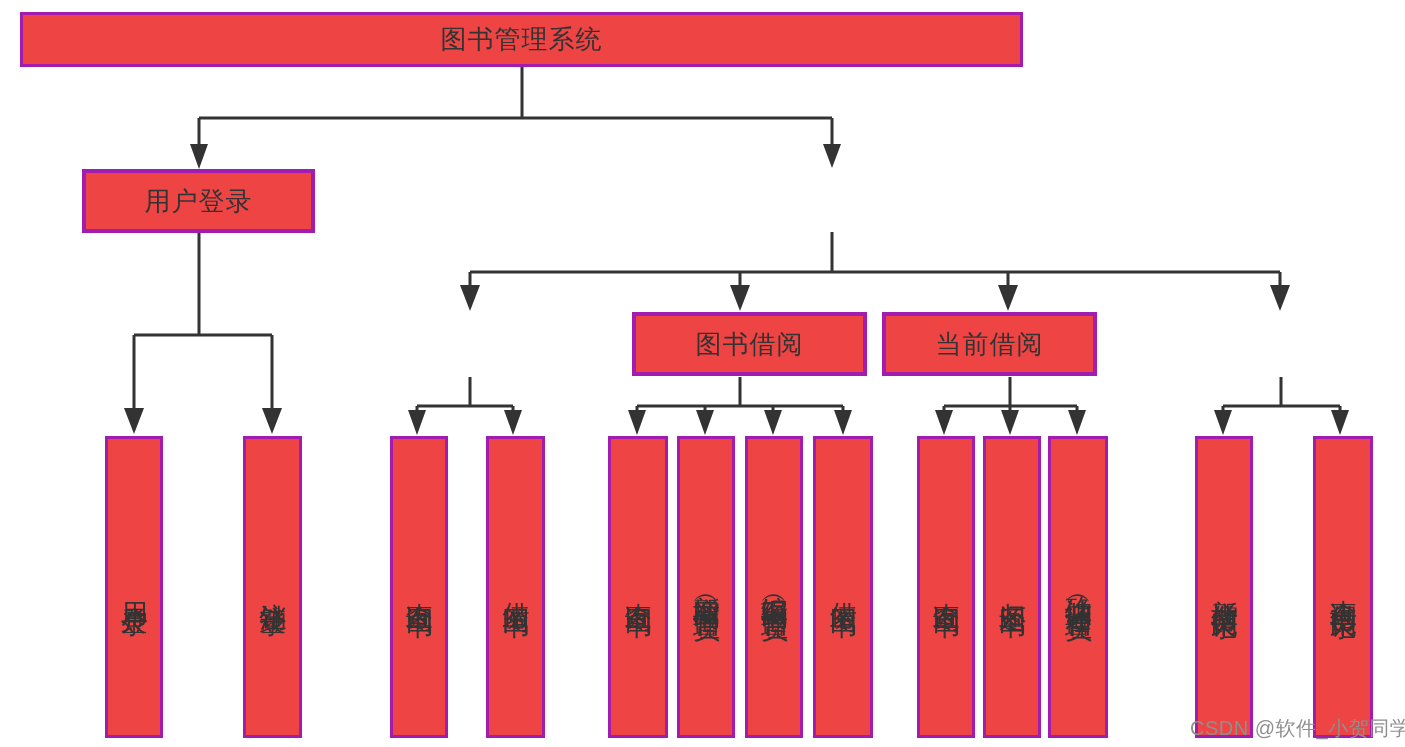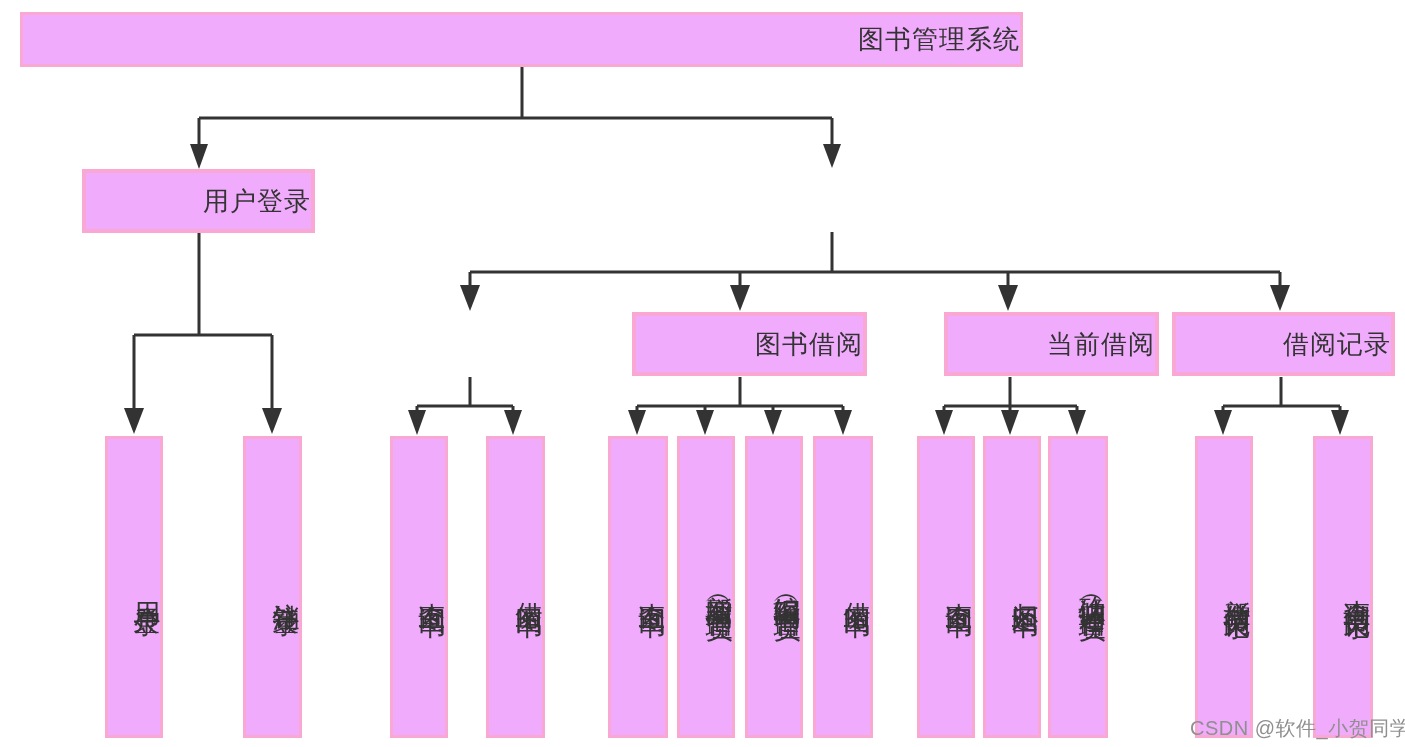--- a/index.html
+++ b/index.html
@@ -13,25 +13,25 @@
     font-family: "Liberation Sans", "DejaVu Sans", sans-serif;
     color: #333333;
   }
   svg.wires {
     position: absolute;
     left: 0; top: 0;
     width: 1405px; height: 747px;
   }
   .box {
     position: absolute;
-    background: #f0abfc;
-    border: 3px solid #f9a8d4;
+    background: #ef4444;
+    border: 3px solid #a21caf;
     display: flex;
     align-items: center;
-    justify-content: flex-end;
+    justify-content: center;
   }
   .box.lvl { border-width: 4px; }
   .hlabel {
     font-size: 26px;
     letter-spacing: 1px;
     white-space: nowrap;
   }
   .vtext {
     writing-mode: vertical-rl;
     text-orientation: mixed;
@@ -102,25 +102,22 @@
     <span class="hlabel">图书管理系统</span>
   </div>
 
   <div class="box lvl" style="left:82px; top:169px; width:233px; height:64px">
     <span class="hlabel">用户登录</span>
   </div>
 
   <div class="box lvl" style="left:632px; top:312px; width:235px; height:64px">
     <span class="hlabel">图书借阅</span>
   </div>
-  <div class="box lvl" style="left:944px; top:312px; width:215px; height:64px">
+  <div class="box lvl" style="left:882px; top:312px; width:215px; height:64px">
     <span class="hlabel">当前借阅</span>
-  </div>
-  <div class="box lvl" style="left:1172px; top:312px; width:223px; height:64px">
-    <span class="hlabel">借阅记录</span>
   </div>
 
   <div class="box" style="left:105px; top:436px; width:58px; height:302px">
     <span class="vtext">用户登录</span>
   </div>
   <div class="box" style="left:243px; top:436px; width:59px; height:302px">
     <span class="vtext">注销登录</span>
   </div>
 
   <div class="box" style="left:390px; top:436px; width:58px; height:302px">

